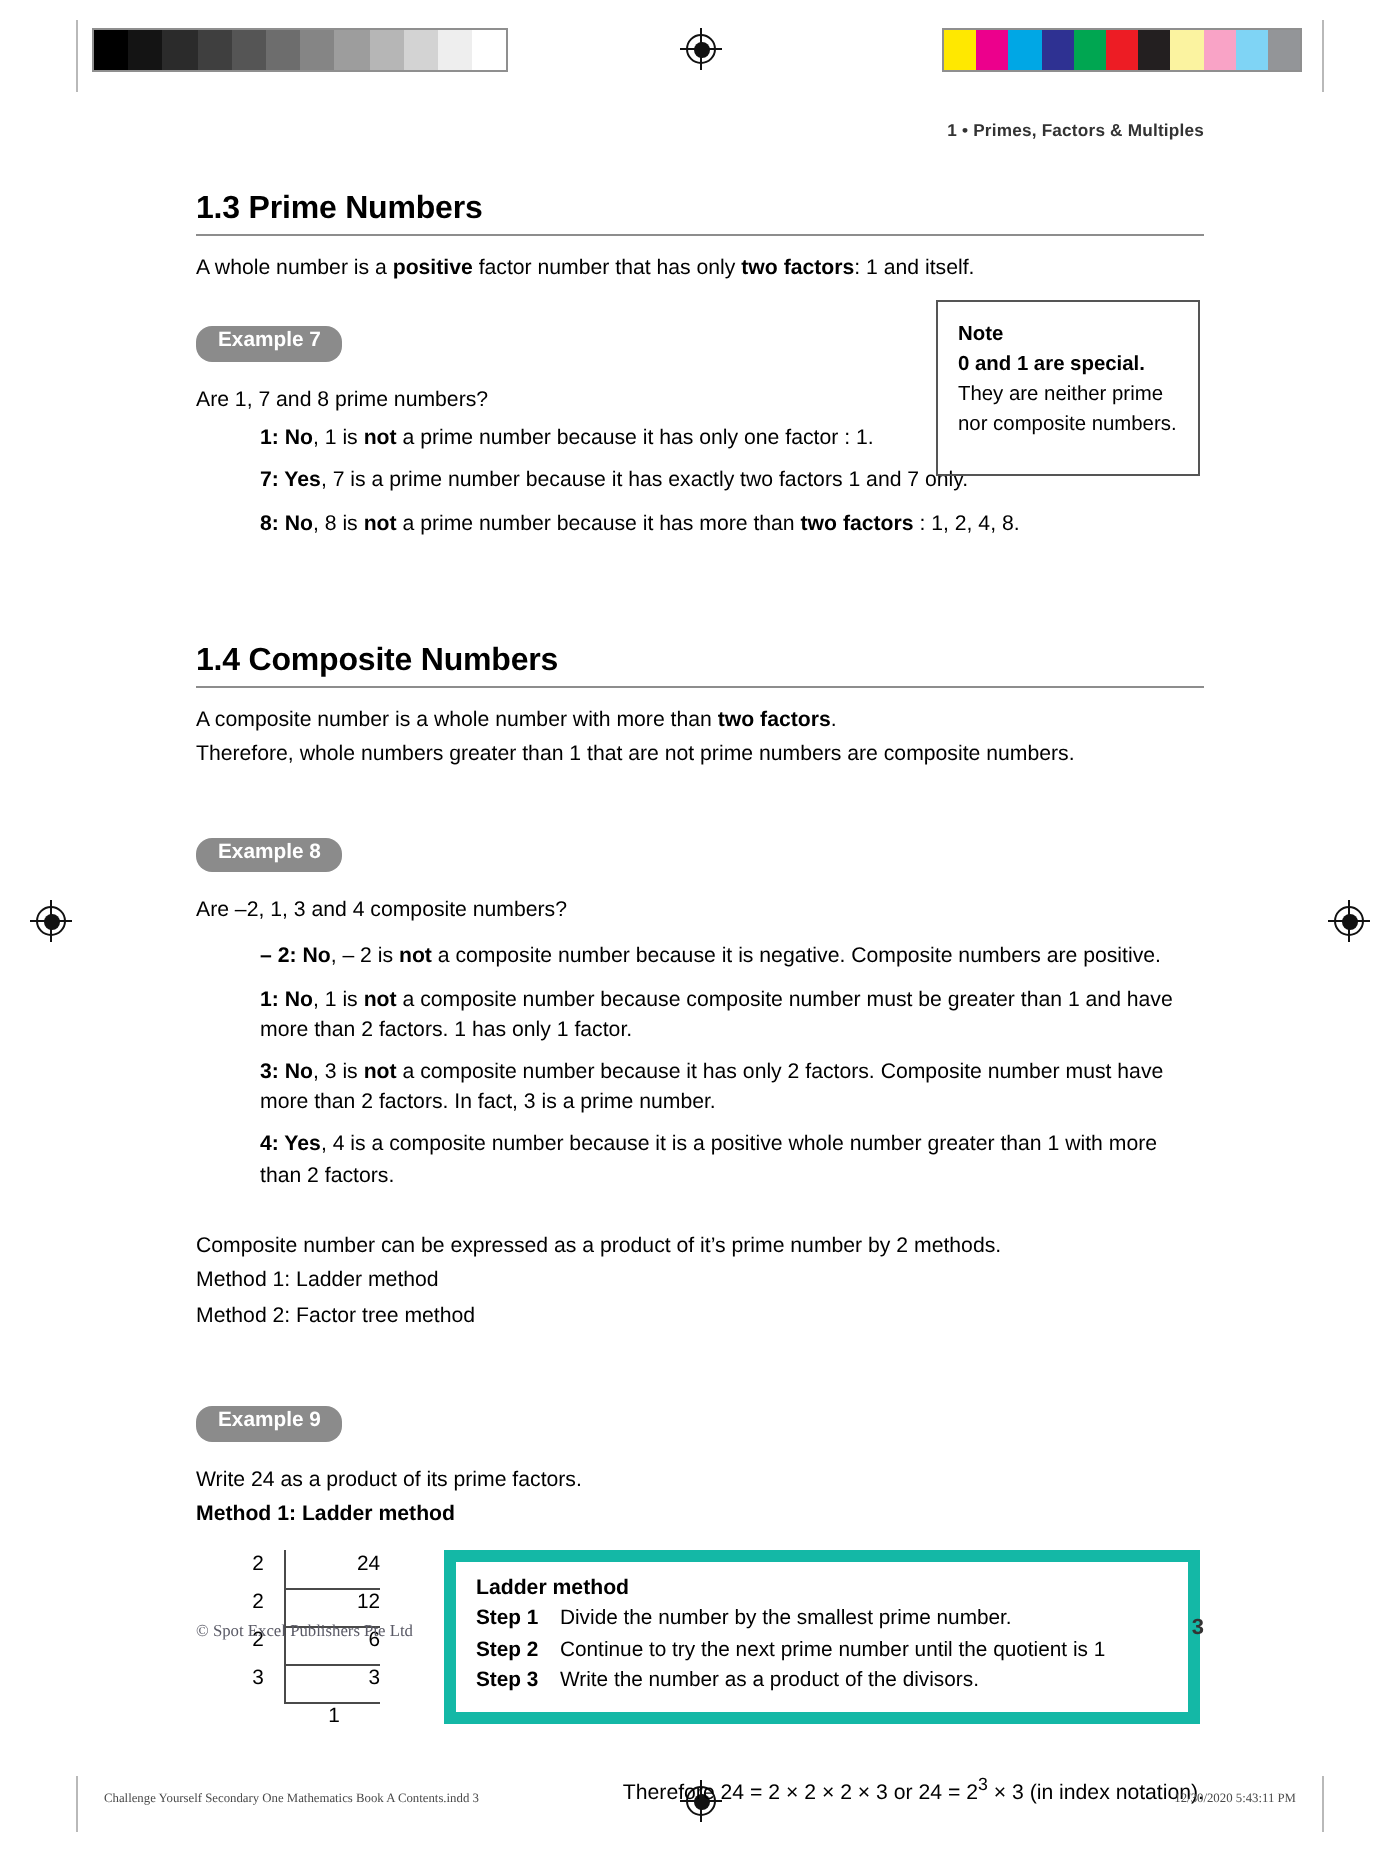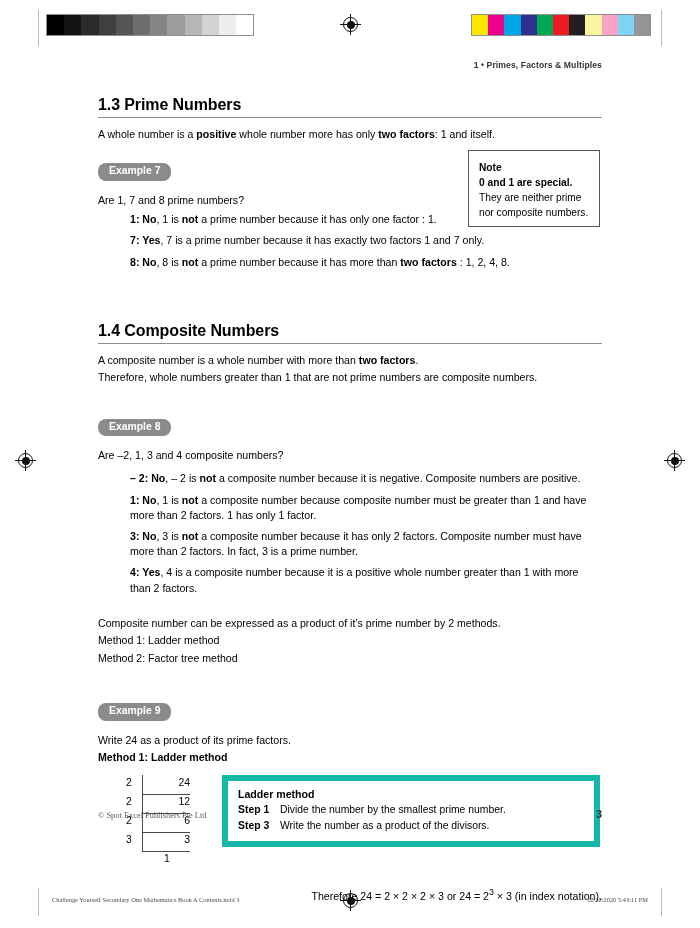--- a/index.html
+++ b/index.html
@@ -136,21 +136,21 @@
     line-height: 15.2px;
     margin: 0 0 6px 0;
   }
 
   
   .note-box {
     position: absolute;
     left: 468px;
     top: 150px;
     width: 132px;
-    height: 77px;
+    height: 88px;
     border: 1px solid #555555;
     box-sizing: border-box;
     padding: 9px 8px 0 10px;
     font-size: 10.2px;
     line-height: 15px;
   }
 
   
   .ladder-wrap {
     position: relative;
@@ -331,21 +331,21 @@
   <div class="edge-line" style="left:38px; top:888px; width:1px; height:28px;"></div>
   <div class="edge-line" style="left:661px; top:888px; width:1px; height:28px;"></div>
 
   <div class="content">
 
     <div class="running-head">1 • Primes, Factors &amp; Multiples</div>
 
     <h2 class="section-title">1.3 Prime Numbers</h2>
     <div class="rule"></div>
     <p class="body-text" style="margin-bottom:18px;">
-      <span>A whole number is a </span><span class="bold">positive</span><span> whole number more has only </span><span class="bold">two factors</span><span>: 1 and itself.</span>
+      <span>A whole number is a </span><span class="bold">positive</span><span> factor number that has only </span><span class="bold">two factors</span><span>: 1 and itself.</span>
     </p>
 
     <div>
       <span class="example-badge">Example 7</span>
       <p class="body-text" style="margin-top:12px; margin-bottom:4px;">Are 1, 7 and 8 prime numbers?</p>
 
       <div class="indent">
         <p class="answer">
           <span class="bold">1: No</span><span>, 1 is </span><span class="bold">not</span><span> a prime number because it has only one factor : 1.</span>
         </p>
@@ -420,20 +420,24 @@
             <div class="ladder-final">1</div>
           </div>
         <div class="method-box">
           <div class="method-title">Ladder method</div>
           <div id="ladder-steps">
               <div class="method-step">
                 <span class="step-label">Step 1</span>
                 <span>Divide the number by the smallest prime number.</span>
               </div>
               <div class="method-step">
+                <span class="step-label">Step 2</span>
+                <span>Continue to try the next prime number until the quotient is 1</span>
+              </div>
+              <div class="method-step">
                 <span class="step-label">Step 3</span>
                 <span>Write the number as a product of the divisors.</span>
               </div>
             </div>
         </div>
       </div>
 
       <p class="body-text" style="margin-top:18px;text-align:right;">
         <span>Therefore 24 = 2 × 2 × 2 × 3 or 24 = 2</span><sup>3</sup><span> × 3 (in index notation).</span>
       </p>

